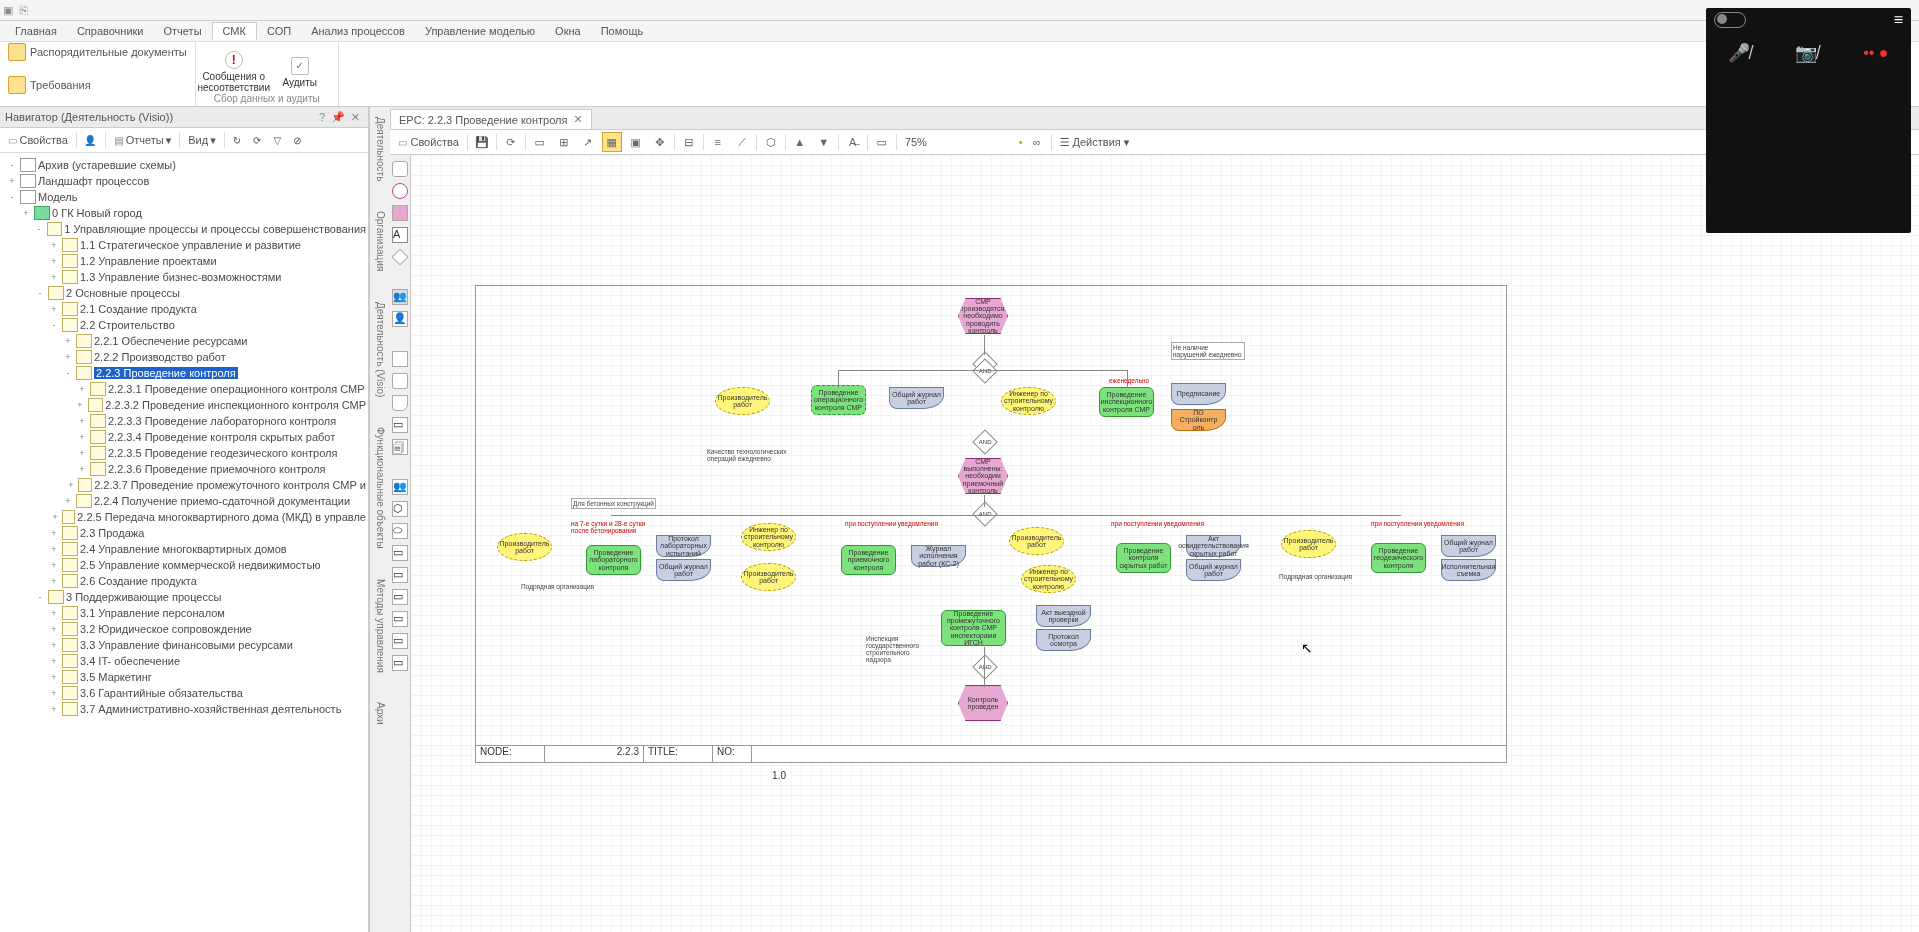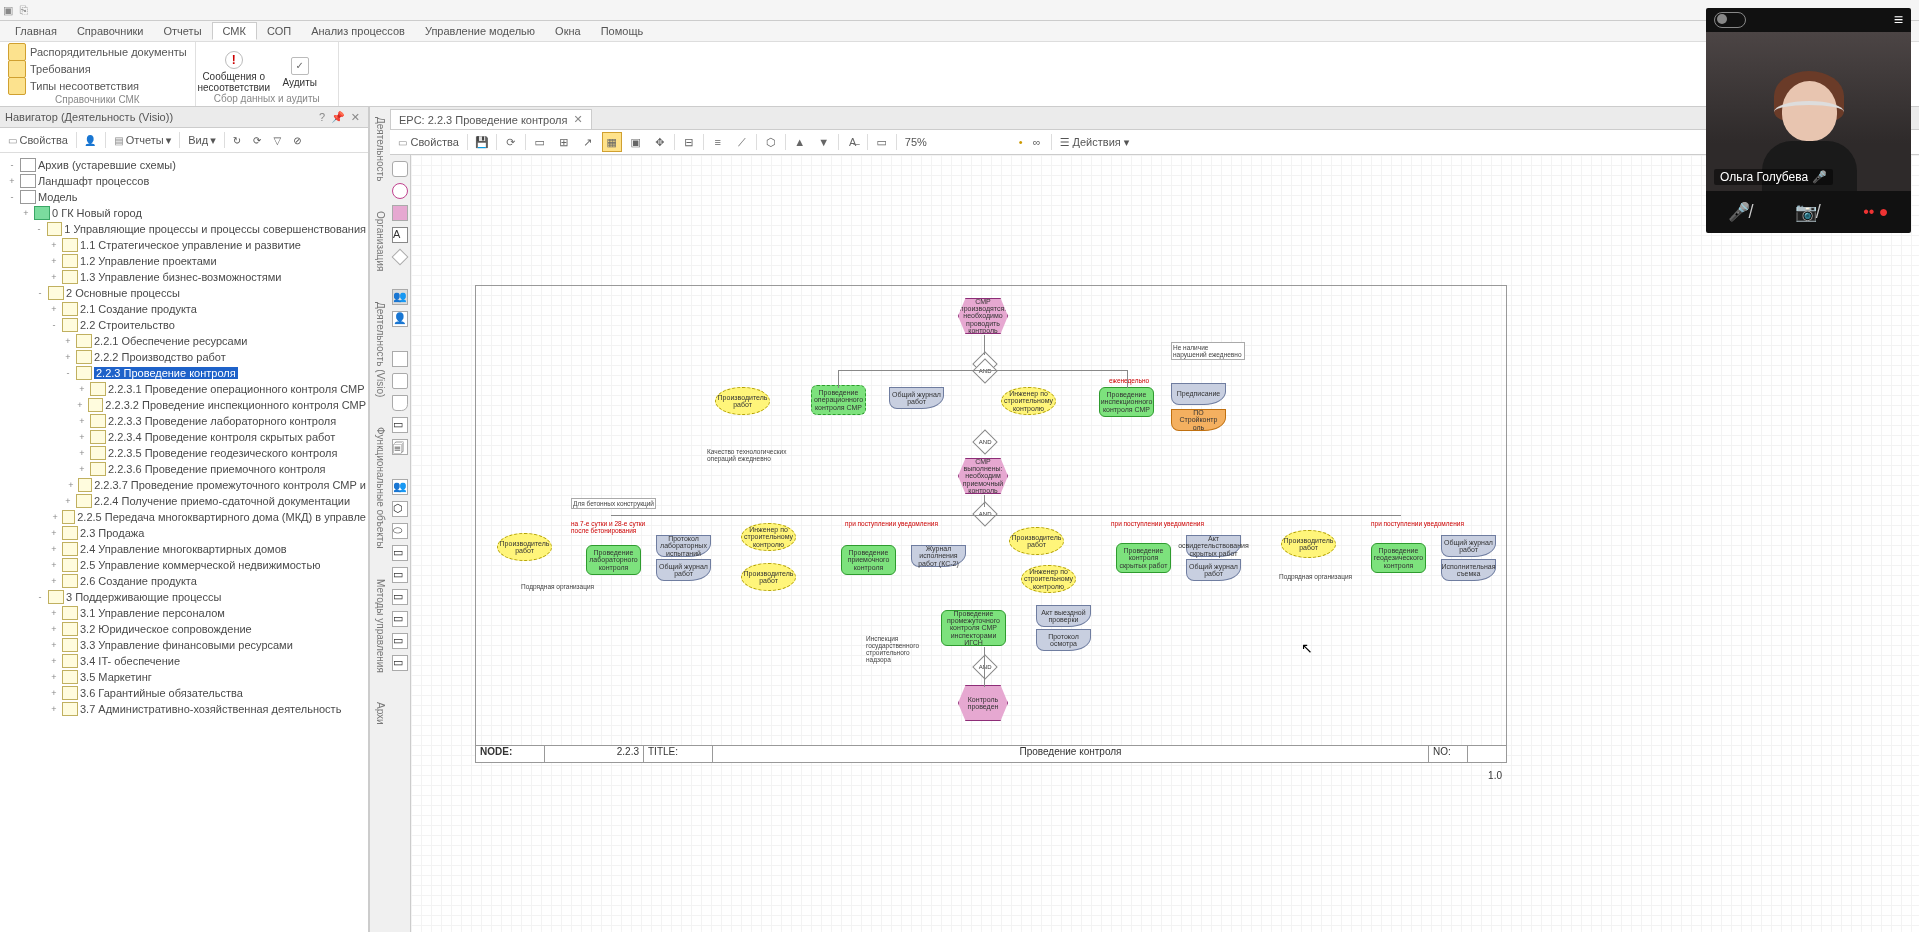--- a/index.html
+++ b/index.html
@@ -3,21 +3,21 @@
 <meta charset="utf-8">
 <style>
   html,body{margin:0;padding:0;font-family:"Segoe UI",Tahoma,sans-serif;font-size:11px;color:#333;background:#e8e8e8;height:100%;overflow:hidden;}
   .topbar{height:20px;background:#f5f5f5;display:flex;align-items:center;border-bottom:1px solid #ccc;}
   .topbar .title{flex:1;text-align:center;color:#666;font-size:11px;}
   .menubar{height:20px;background:#f5f5f5;display:flex;align-items:center;padding:0 5px;border-bottom:1px solid #ddd;}
   .menubar .menuitem{padding:2px 10px;color:#555;cursor:pointer;}
   .menubar .menuitem.active{background:#fff;border:1px solid #ccc;border-bottom:1px solid #fff;}
   .ribbon{height:64px;background:#fff;border-bottom:1px solid #ccc;display:flex;}
   .ribbon-group{border-right:1px solid #e0e0e0;padding:2px 8px;display:flex;flex-direction:column;justify-content:space-between;}
-  .ribbon-group .items{display:flex;flex-direction:column;gap:1px;}
+  .ribbon-group .items{display:flex;flex-direction:column;gap:17px;}
   .ribbon-group .row{display:flex;align-items:center;gap:4px;color:#555;white-space:nowrap;height:16px;}
   .ribbon-group .caption{font-size:10px;color:#888;text-align:center;}
   .ribbon-bigbtn{display:flex;flex-direction:column;align-items:center;justify-content:center;width:60px;gap:2px;}
   .ribbon-icon{width:16px;height:16px;background:#fff;border:1px solid #bbb;border-radius:2px;display:inline-flex;align-items:center;justify-content:center;font-size:10px;color:#666;}
   .ribbon-icon.excl{color:#c00;font-weight:bold;font-size:12px;border-radius:50%;}
   .ribbon-icon.folder{background:#fce28e;border-color:#d0a030;}
 
   .workspace{display:flex;height:calc(100% - 104px);}
   .nav{width:368px;background:#fff;border-right:1px solid #ccc;display:flex;flex-direction:column;}
   .panel-header{height:20px;background:#ebebeb;border-bottom:1px solid #ccc;display:flex;align-items:center;padding:0 5px;color:#555;}
@@ -533,49 +533,37 @@
 
         <div class="edge" style="left:573px;top:180px;width:1px;height:20px;"></div>
         <div class="edge" style="left:427px;top:215px;width:290px;height:1px;"></div>
         <div class="edge" style="left:427px;top:215px;width:1px;height:18px;"></div>
         <div class="edge" style="left:716px;top:215px;width:1px;height:18px;"></div>
         <div class="edge" style="left:573px;top:340px;width:1px;height:12px;"></div>
         <div class="edge" style="left:200px;top:360px;width:790px;height:1px;"></div>
         <div class="edge" style="left:573px;top:492px;width:1px;height:40px;"></div>
 
         <div class="footer">
-          <div class="cell" style="width:60px;font-weight:bold;">NODE:</div>
+          <div class="cell" style="width:60px;">NODE:</div>
           <div class="cell" style="width:90px;text-align:right;">2.2.3</div>
           <div class="cell" style="width:60px;">TITLE:</div>
-          <div class="cell flex">Проведение контроля</div>
           <div class="cell" style="width:30px;">NO:</div>
           <div class="cell" style="width:30px;text-align:right;border-right:none;margin-top:24px;">1.0</div>
         </div>
 
         <div style="position:absolute;left:890px;top:485px;font-size:14px;color:#000;">↖</div>
       </div>
     </div>
   </div>
 </div>
 
 <div class="webcam">
   <div class="bar">
     <div class="pill"></div>
     <span style="flex:1"></span>
     <span style="font-size:16px;">≡</span>
   </div>
-  <div class="video">
-    <div class="person">
-      <div class="hair"></div>
-      <div class="head"></div>
-      <div class="body"></div>
-    </div>
-    <div class="name">
-        <span>Ольга Голубева</span> 
-        <span>🎤</span>
-      </div>
-  </div>
   <div class="controls">
     <span class="c">🎤̸</span>
     <span class="c">📷̸</span>
     <span class="rec">•• ●</span>
   </div>
 </div>
 
 </body></html>

